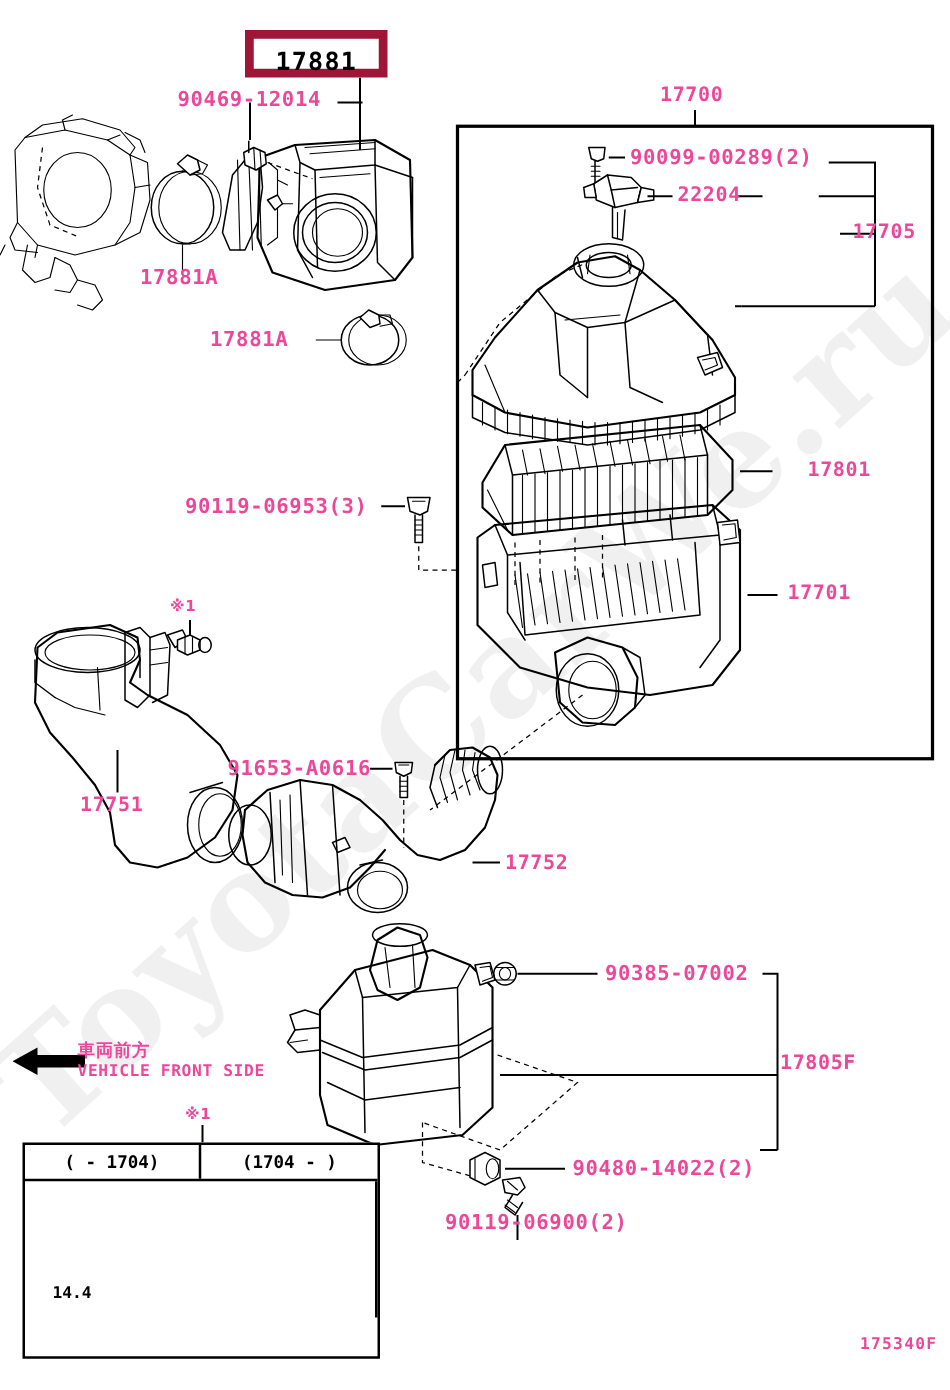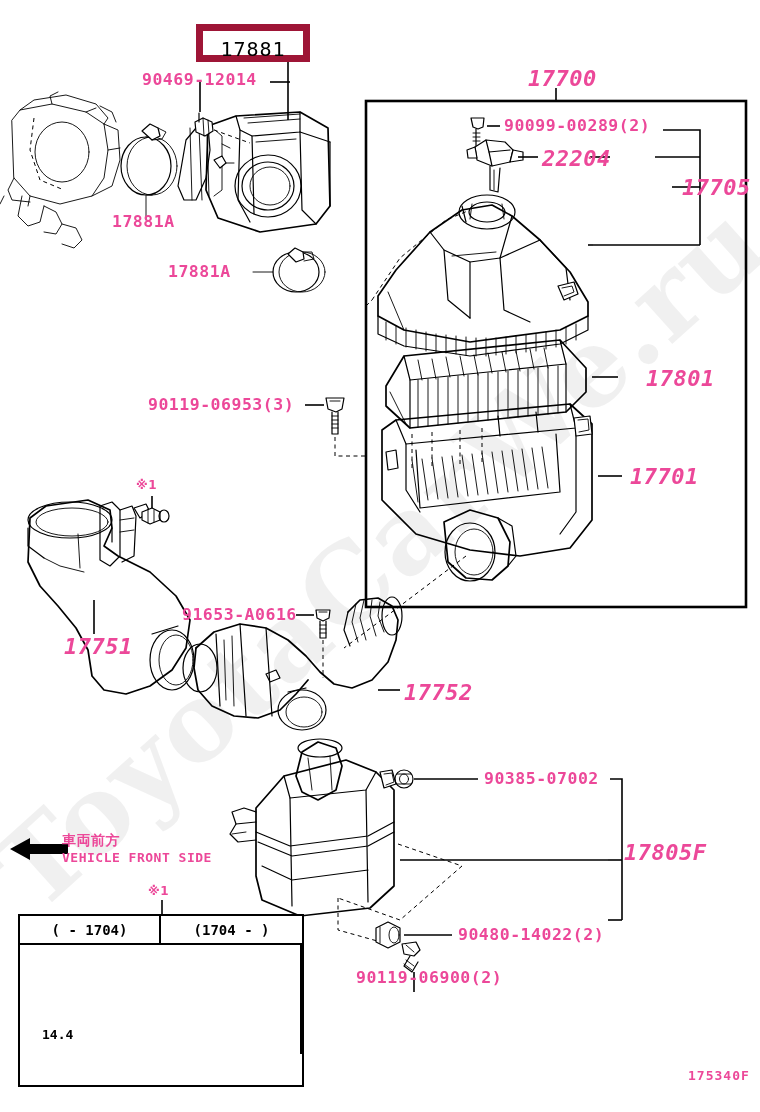--- a/index.html
+++ b/index.html
@@ -8,31 +8,31 @@
     font-family:"DejaVu Sans Mono","Liberation Mono",monospace;
     color:#000;
   }
   #stage{position:absolute;left:0;top:0;width:760px;height:1112px;}
   svg.layer{position:absolute;left:0;top:0;width:760px;height:1112px;overflow:visible;}
   .lbl{
     position:absolute;white-space:nowrap;
     font-family:"DejaVu Sans Mono","Liberation Mono",monospace;
     font-weight:700;letter-spacing:.5px;color:#ec4899;
   }
-  .lbl.s19{font-size:22px;font-style:italic;}
+  .lbl.s19{font-size:16px;}
   .lbl.s17{font-size:16.5px;}
   .lbl.s14{font-size:13px;}
 
   
   #hl-box{
     position:absolute;left:196px;top:24px;width:114px;height:38px;
     border:7px solid #9e1536;background:#fff;box-sizing:border-box;
     display:flex;align-items:center;justify-content:center;
   }
-  #hl-box span{font-size:20px;font-weight:400;letter-spacing:1px;margin-top:12px;}
+  #hl-box span{font-size:20px;font-weight:700;letter-spacing:1px;margin-top:12px;}
 
   
   #wm{
     position:absolute;left:0;top:0;width:760px;height:1112px;
     display:flex;align-items:center;justify-content:center;
     pointer-events:none;user-select:none;overflow:hidden;
   }
   #wm span{
     font-family:"DejaVu Serif","Liberation Serif",serif;
     font-size:108px;font-weight:700;color:#000;opacity:.055;

